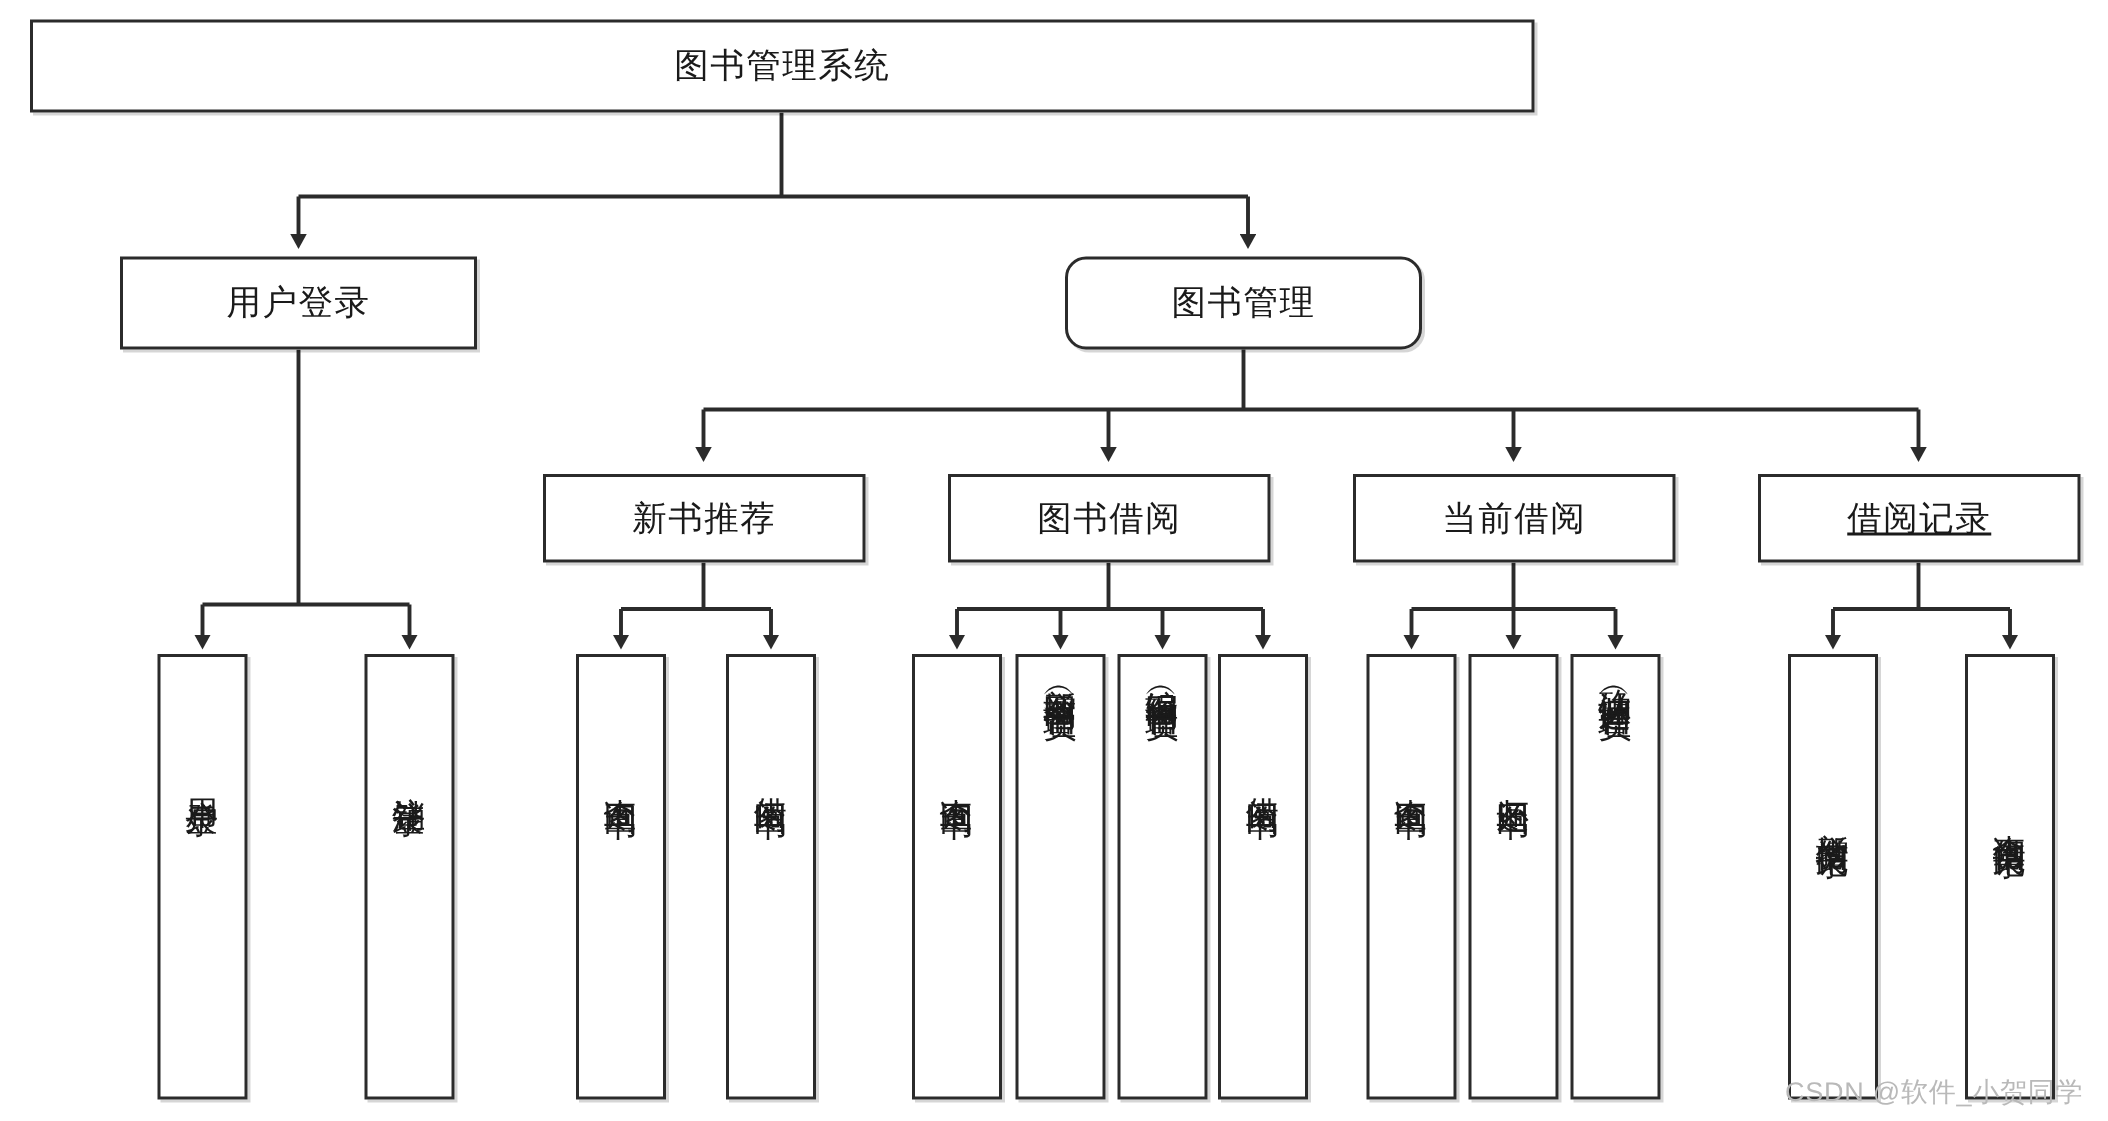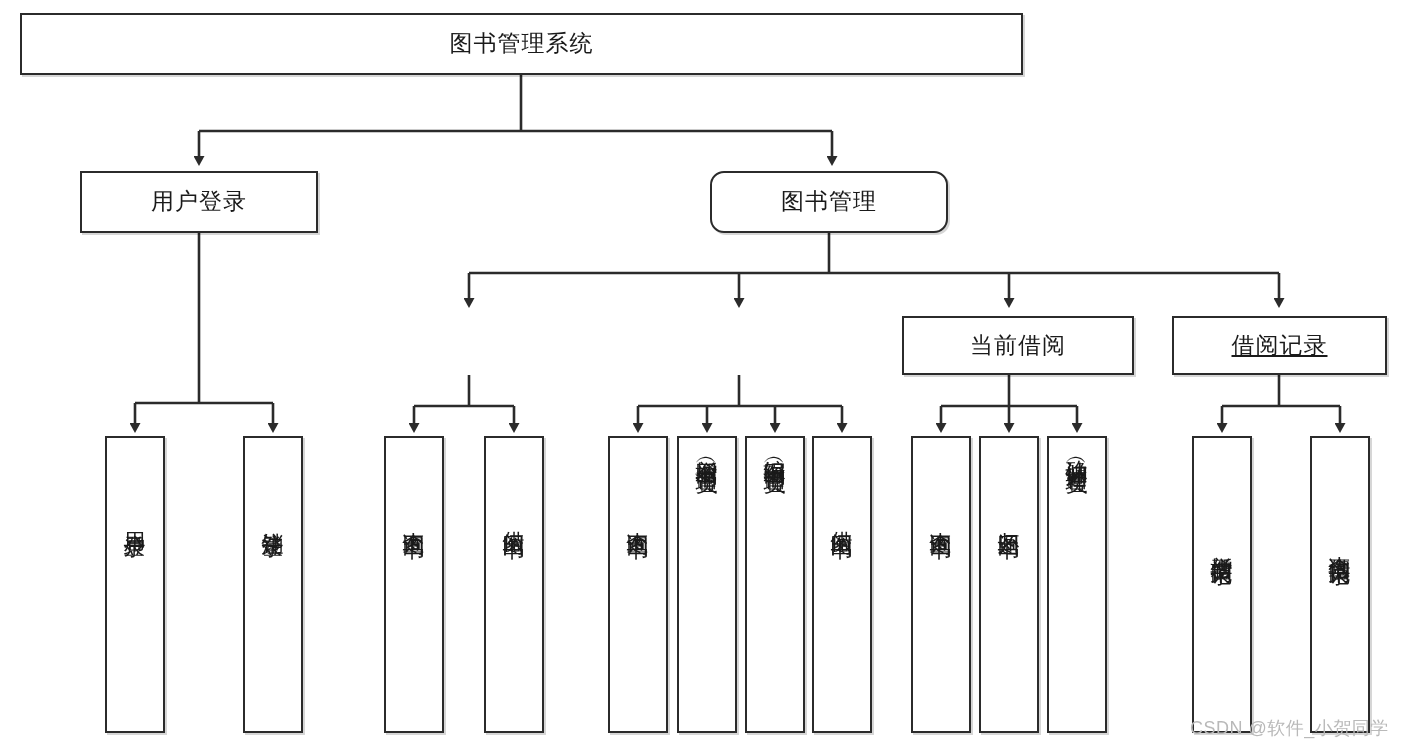--- a/index.html
+++ b/index.html
@@ -130,21 +130,27 @@
     <span class="label">图书管理系统</span>
   </div>
 
   <div class="node horiz" style="left:80px; top:171px; width:238px; height:62px;">
     <span class="label">用户登录</span>
   </div>
   <div class="node horiz" style="left:710px; top:171px; width:238px; height:62px;border-radius:14px;">
     <span class="label">图书管理</span>
   </div>
 
-  <div class="node horiz" style="left:902px; top:316px; width:232px; height:59px;font-family:Liberation Serif, serif;">
+  <div class="node horiz" style="left:362px; top:316px; width:215px; height:59px;">
+    <span class="label">新书推荐</span>
+  </div>
+  <div class="node horiz" style="left:632px; top:316px; width:215px; height:59px;">
+    <span class="label">图书借阅</span>
+  </div>
+  <div class="node horiz" style="left:902px; top:316px; width:215px; height:59px;font-family:Liberation Serif, serif;">
     <span class="label">当前借阅</span>
   </div>
   <div class="node horiz" style="left:1172px; top:316px; width:215px; height:59px;text-decoration:underline;">
     <span class="label">借阅记录</span>
   </div>
 
   <div class="node vert mid" style="left:105px; top:436px; width:60px; height:297px;">
     <span class="label">用户登录</span>
   </div>
   <div class="node vert mid" style="left:243px; top:436px; width:60px; height:297px;">

